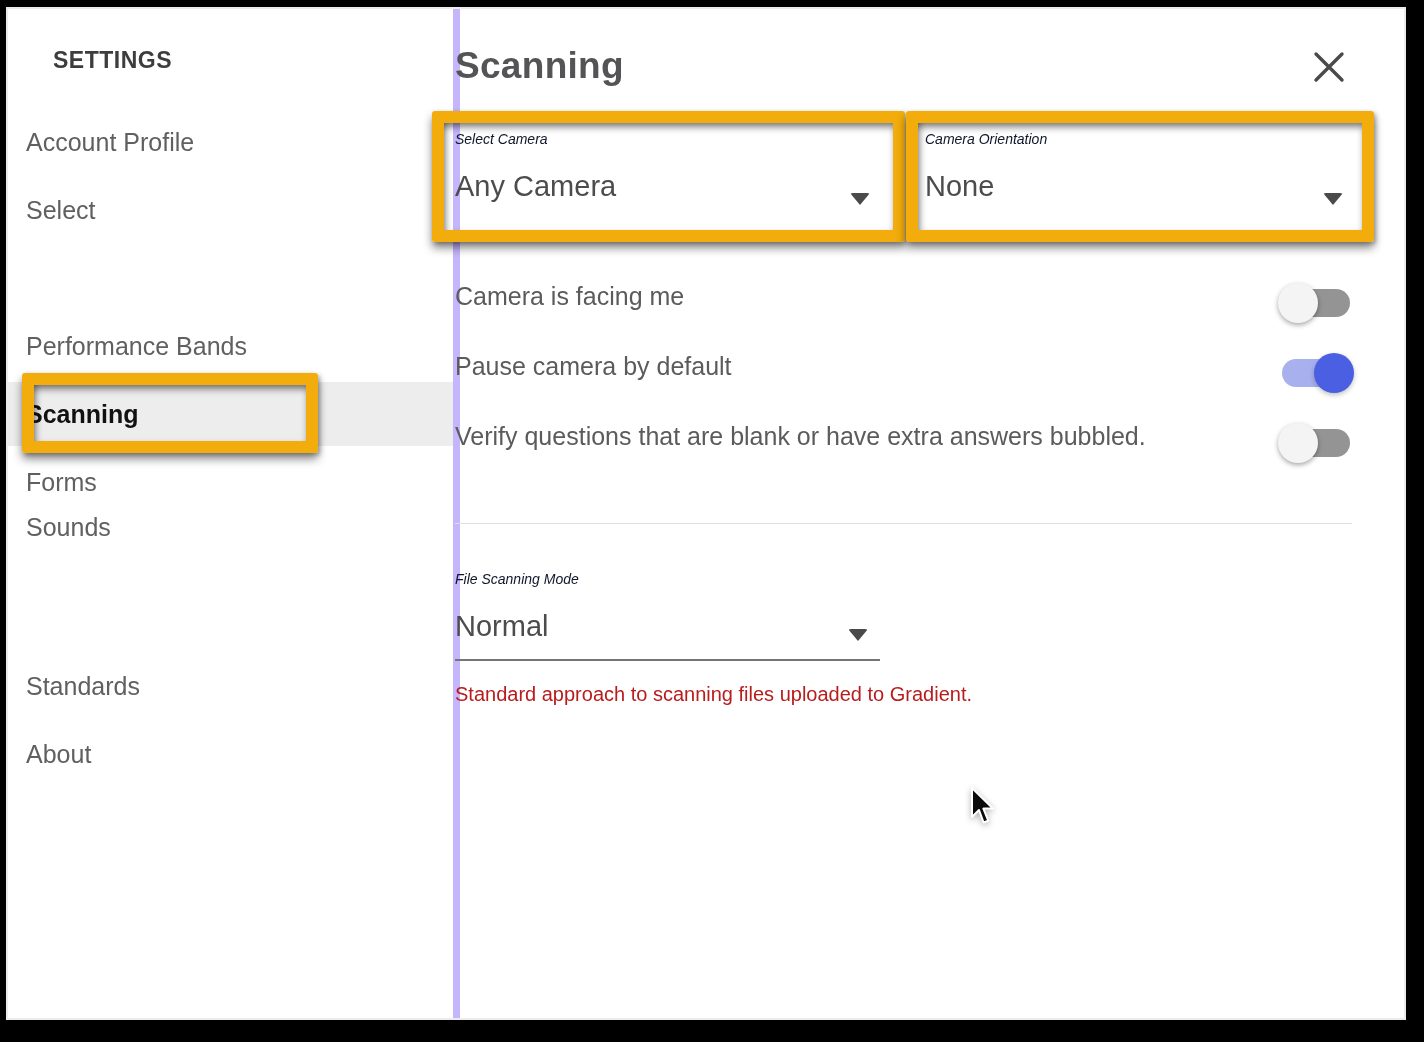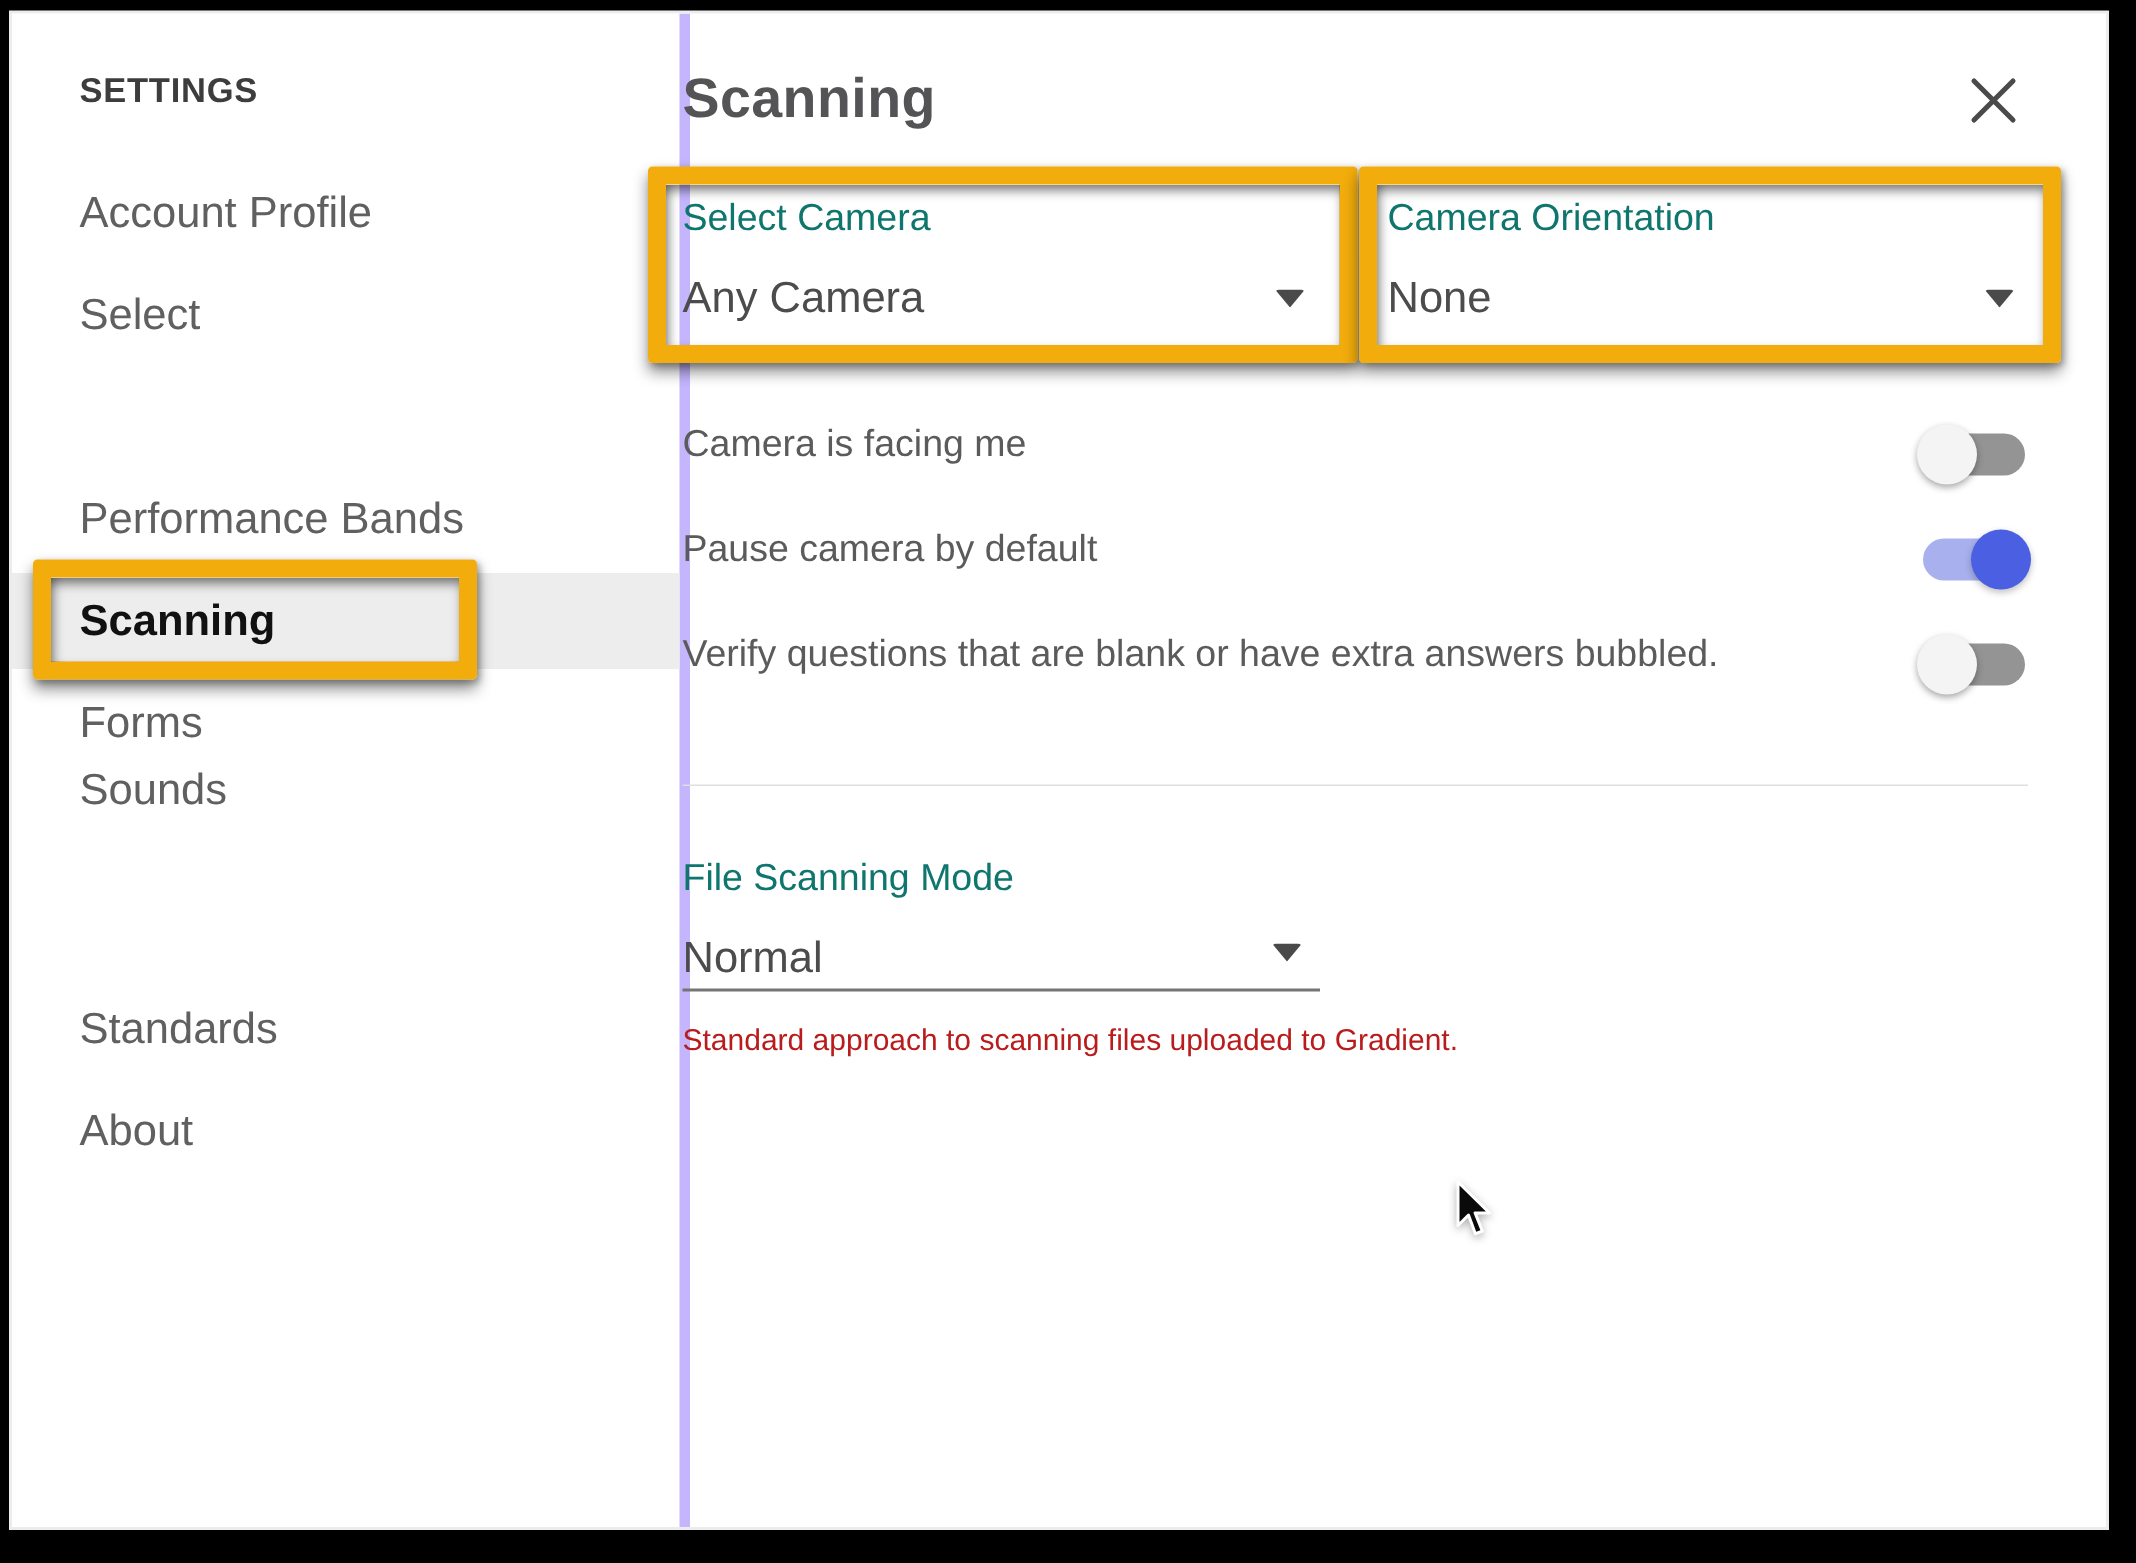--- a/index.html
+++ b/index.html
@@ -32,22 +32,22 @@
     font-weight: bold;
     color: #3d3d3d;
     letter-spacing: 0.5px;
   }
   .sidebar-item {
     position: absolute;
     left: 0;
     width: 100%;
     height: 64px;
     line-height: 64px;
-    padding-left: 45px;
-    font-size: 29px;
+    padding-left: 18px;
+    font-size: 25px;
     color: #606060;
     cursor: pointer;
     white-space: nowrap;
   }
   .sidebar-item.selected {
     background: #ededed;
     color: #111111;
     font-weight: bold;
   }
   
@@ -60,22 +60,23 @@
   }
   .close-btn {
     position: absolute;
     left: 1303px; top: 40px;
     width: 36px; height: 36px;
     cursor: pointer;
   }
   
   .field { position: absolute; }
   .field-label {
-    font-size: 25px;
-    color: #0f766e;
+    font-size: 14px;
+    color: #0f172a;
+    font-style: italic;
   }
   .field-value {
     font-size: 29px;
     color: #4c4c4c;
     margin-top: 23px;
   }
   .field-underline {
     position: absolute;
     height: 2px;
     background: #8a8a8a;

